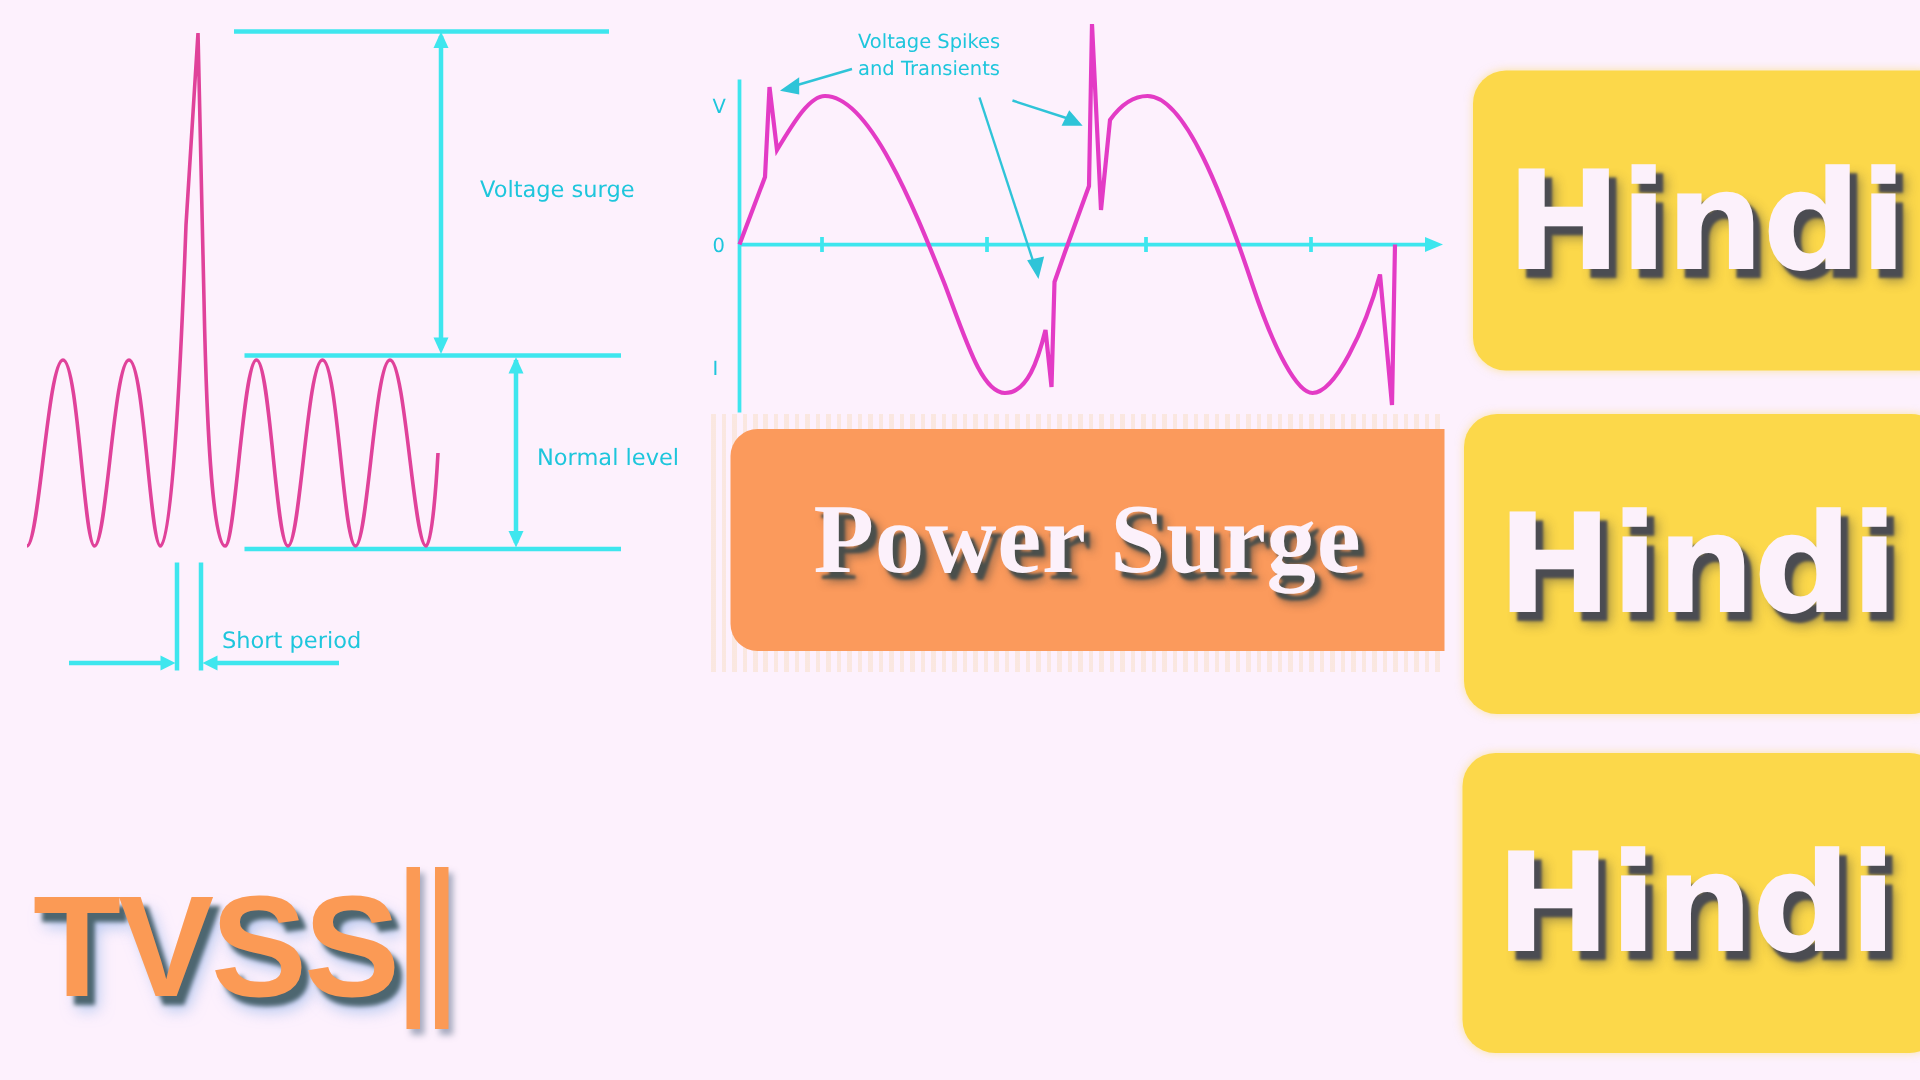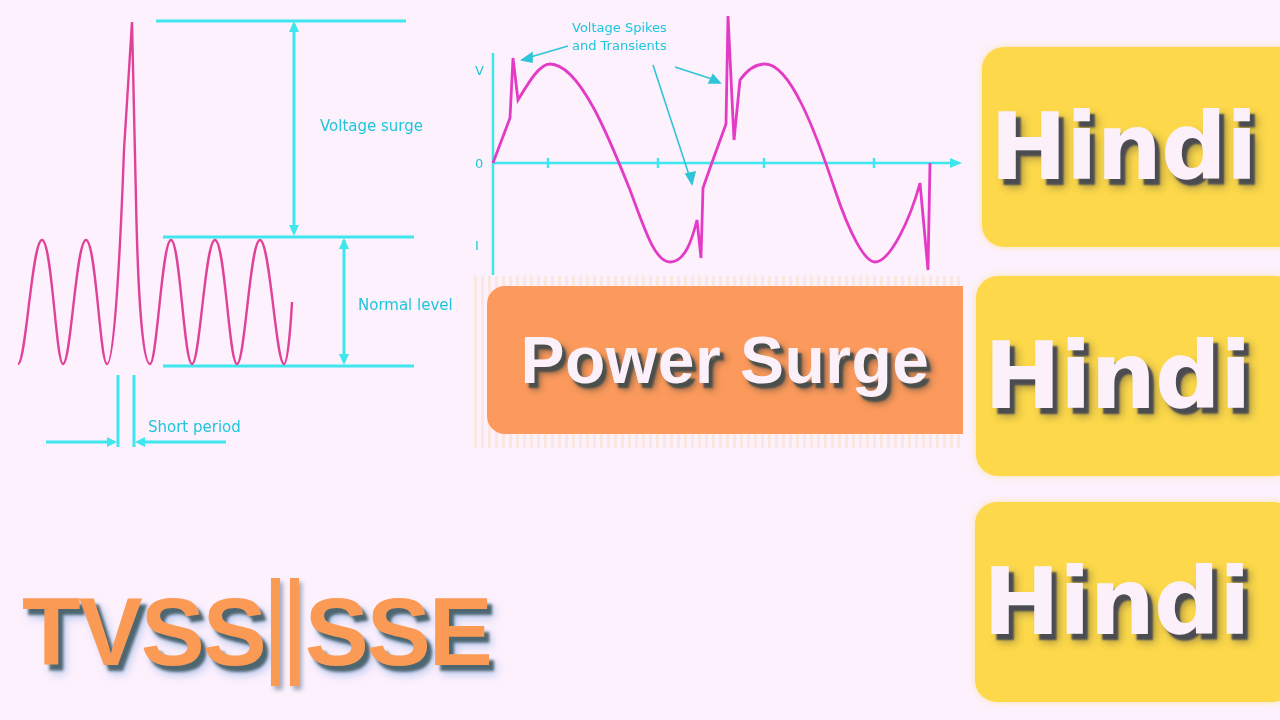--- a/index.html
+++ b/index.html
@@ -6,39 +6,39 @@
   body {
     width:1280px; height:720px; overflow:hidden; position:relative;
     background:#fdf1fd;
     font-family:"Liberation Sans", sans-serif;
   }
   .abs { position:absolute; }
   .diagram-text { fill:#1ec6dc; font-family:"DejaVu Sans", sans-serif; }
   .surge-banner {
     position:absolute; left:487px; top:286px; width:476px; height:148px;
     background:#fb9a5c; border-radius:18px 0 0 18px;
-    display:flex; align-items:center; justify-content:center;
+    display:flex; align-items:center; justify-content:center;font-family:Liberation Serif, serif;
   }
   .surge-banner-noise {
     position:absolute; left:474px; top:276px; width:490px; height:172px;
     background:repeating-linear-gradient(90deg, #f9e3d4 0 3px, #fdf1fd 3px 7px);
     opacity:.7;
   }
   .surge-title {
     color:#fcf1fb; font-weight:bold; font-size:66px; letter-spacing:0.5px;
     text-shadow:4px 5px 2px #4a4f4c, 6px 7px 6px rgba(60,60,60,.5);
     white-space:nowrap;
   }
   .hindi-card {
     position:absolute; left:982px; width:320px; background:#fcd84a;
     border-radius:22px; display:flex; align-items:center; justify-content:flex-start;
     box-shadow:0 0 6px rgba(250,215,80,.5);
   }
   .hindi-label {
-    color:#fcf1fb; font-weight:bold; font-size:92px; padding-left:8px;
+    color:#fcf1fb; font-weight:bold; font-size:92px; padding-left:22px;
     text-shadow:5px 6px 2px #4b4c52, 7px 8px 8px rgba(60,60,60,.45);
     font-family:"DejaVu Sans", sans-serif; letter-spacing:-1px;
   }
   .acronyms {
     position:absolute; left:22px; top:572px; height:120px;
     display:flex; align-items:center; gap:2px;
   }
   .acronym {
     color:#fb9a55; font-weight:bold; font-size:96px; letter-spacing:-2px;
     text-shadow:5px 6px 3px #4d6670, 7px 9px 10px rgba(130,170,230,.6);
@@ -120,14 +120,13 @@
   <span class="hindi-label">Hindi</span>
 </div>
 <div class="hindi-card" style="top:502px;height:200px;left:975px;">
   <span class="hindi-label">Hindi</span>
 </div>
 
 <div class="acronyms">
   <span class="acronym">TVSS</span>
   <span class="sep"></span>
   <span class="sep"></span>
-  <span class="acronym">SSE</span>
 </div>
 
 </body></html>

